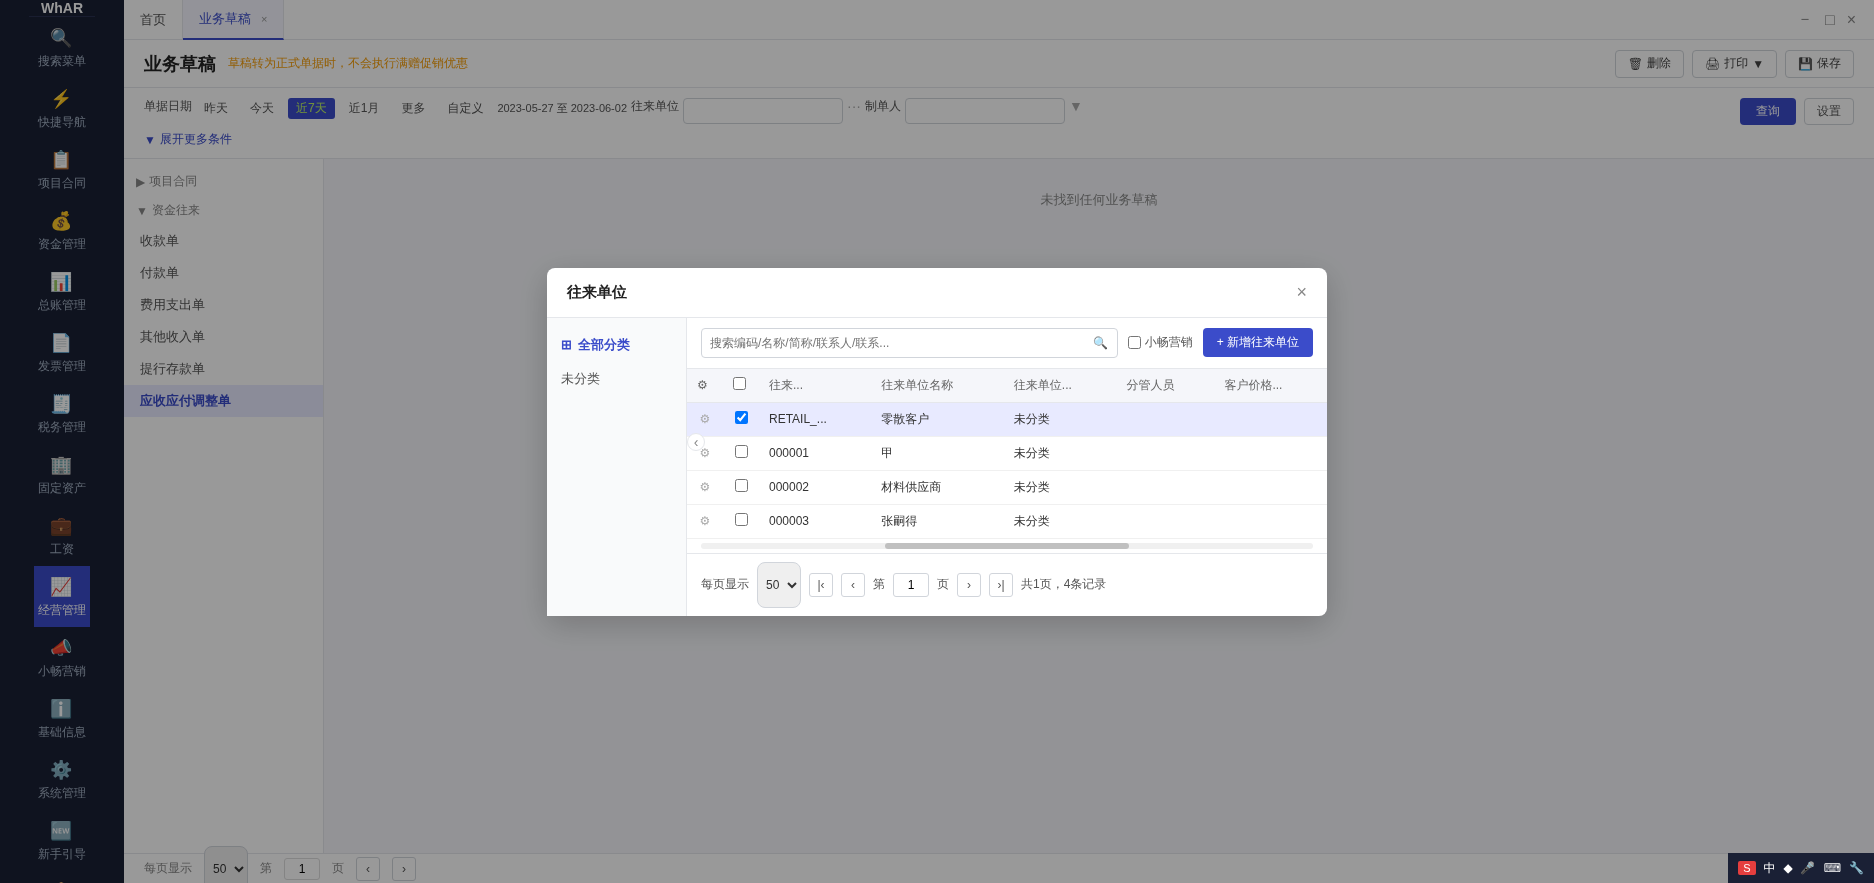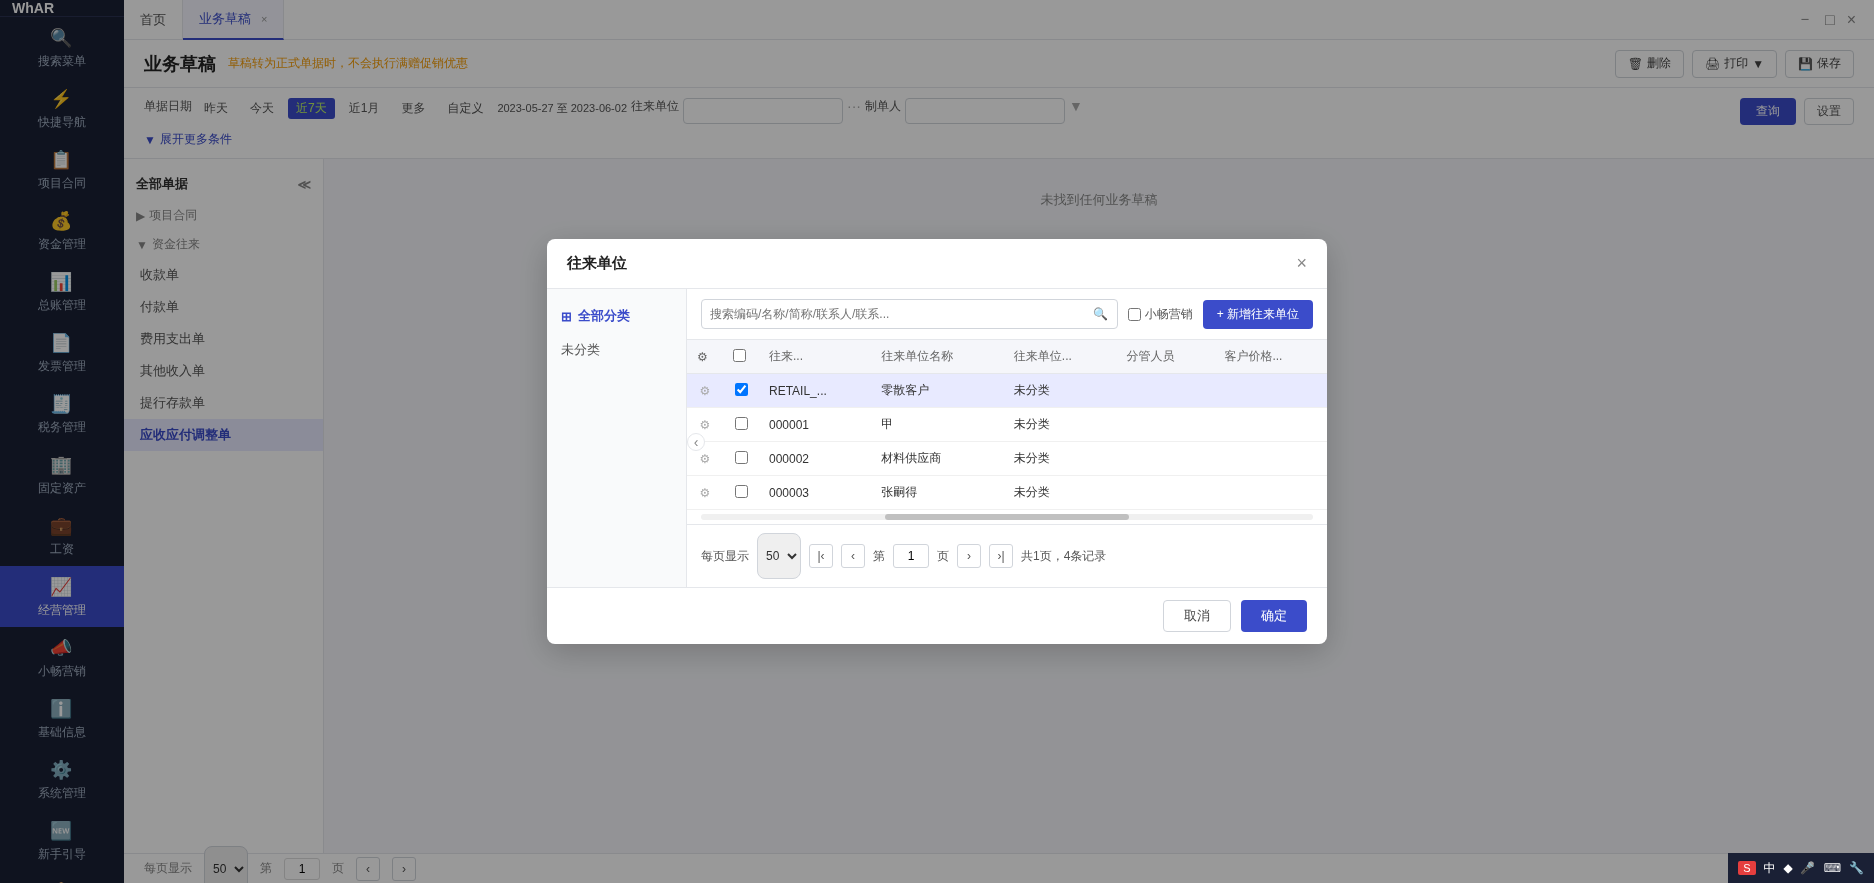--- a/index.html
+++ b/index.html
@@ -7,20 +7,21 @@
 
     
     .sidebar {
       width: 124px;
       min-width: 124px;
       background: #1a2035;
       height: 100%;
       display: flex;
       flex-direction: column;
       color: #fff;
+      align-items: center;
     }
     .sidebar-logo {
       height: 48px;
       display: flex;
       align-items: center;
       padding: 0 12px;
       background: #1a2035;
       border-bottom: 1px solid #2a3150;
     }
     .sidebar-logo-text {
@@ -627,24 +628,20 @@
     </div>
     <div class="filter-expand">
       <span>▼</span>
       <span>展开更多条件</span>
     </div>
   </div>
 
   <div class="content-area">
 
     <div class="left-nav">
-      <div class="left-nav-header">
-        <span>全部单据</span>
-        <span style="cursor:pointer;color:#888;">≪</span>
-      </div>
       <div class="left-nav-group">
         <span>▶</span>
         <span>项目合同</span>
       </div>
       <div class="left-nav-group">
         <span>▼</span>
         <span>资金往来</span>
       </div>
       <div class="left-nav-item">收款单</div>
       <div class="left-nav-item">付款单</div>
@@ -775,24 +772,20 @@
           <span>第</span>
           <input class="page-input" value="1" style="">
           <span>页</span>
           <button class="page-btn">›</button>
           <button class="page-btn">›|</button>
           <span>共1页，4条记录</span>
         </div>
       </div>
     </div>
 
-    <div class="dialog-footer">
-      <button class="btn-cancel">取消</button>
-      <button class="btn-confirm">确定</button>
-    </div>
   </div>
 </div>
 
 <div class="tray">
   <span style="background:#e53e3e;color:#fff;padding:1px 5px;border-radius:2px;font-size:11px;">S</span>
   <span>中</span>
   <span>◆</span>
   <span>🎤</span>
   <span>⌨</span>
   <span>🔧</span>

